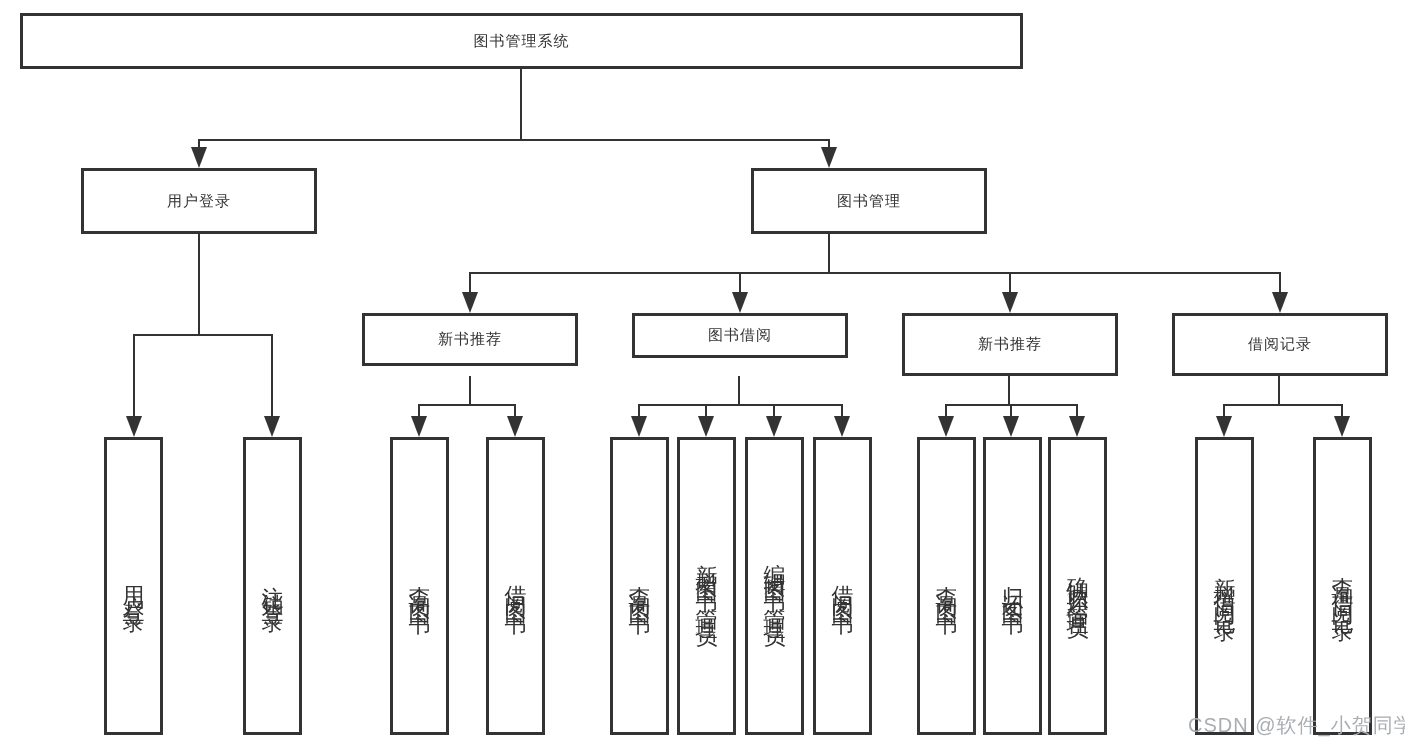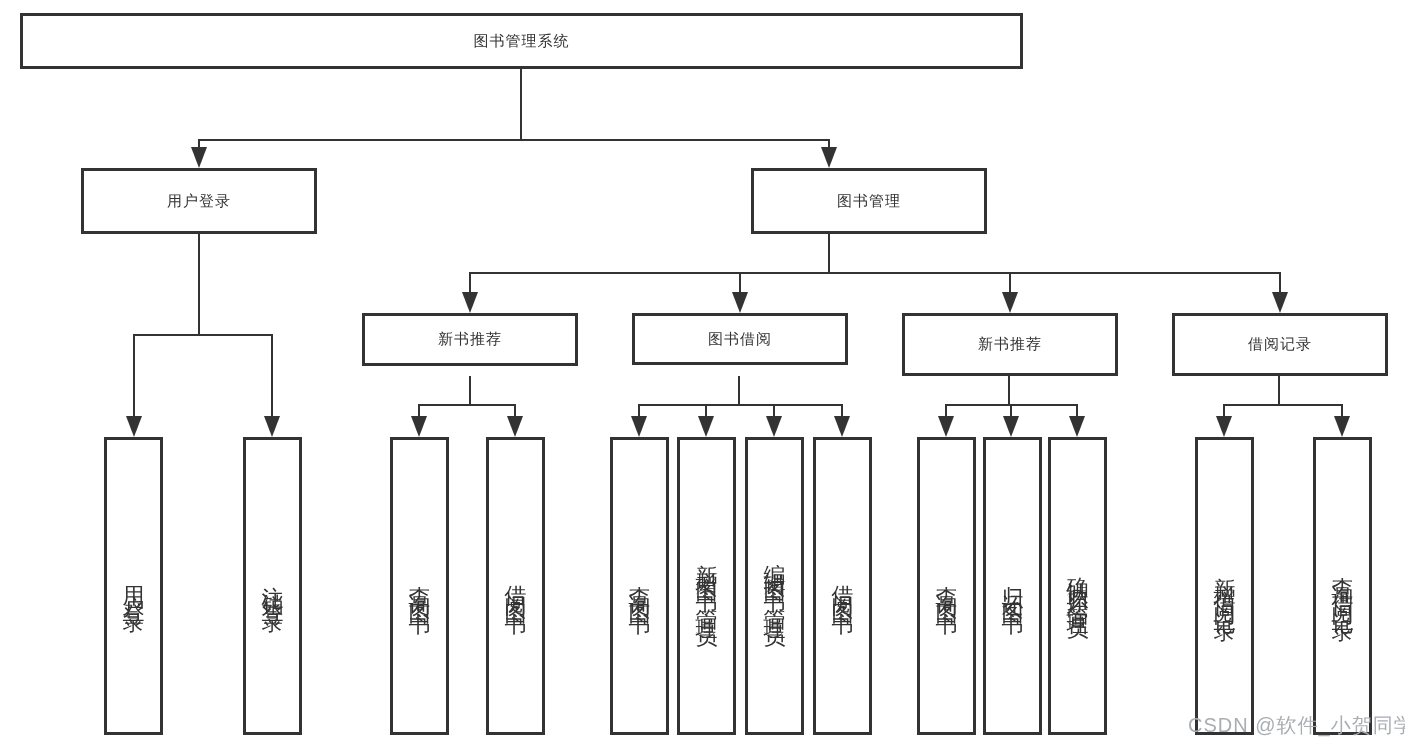--- a/index.html
+++ b/index.html
@@ -107,21 +107,21 @@
   <div class="box" style="left:81px;top:168px;width:236px;height:66px">
     <span>用户登录</span>
   </div>
   <div class="box" style="left:751px;top:168px;width:236px;height:66px">
     <span>图书管理</span>
   </div>
 
   <div class="box" style="left:362px;top:313px;width:216px;height:53px">
     <span>新书推荐</span>
   </div>
-  <div class="box" style="left:632px;top:313px;width:216px;height:52px">
+  <div class="box" style="left:632px;top:313px;width:216px;height:45px">
     <span>图书借阅</span>
   </div>
   <div class="box" style="left:902px;top:313px;width:216px;height:63px">
     <span>新书推荐</span>
   </div>
   <div class="box" style="left:1172px;top:313px;width:216px;height:63px">
     <span>借阅记录</span>
   </div>
 
   <div class="vbox" style="left:104px">

